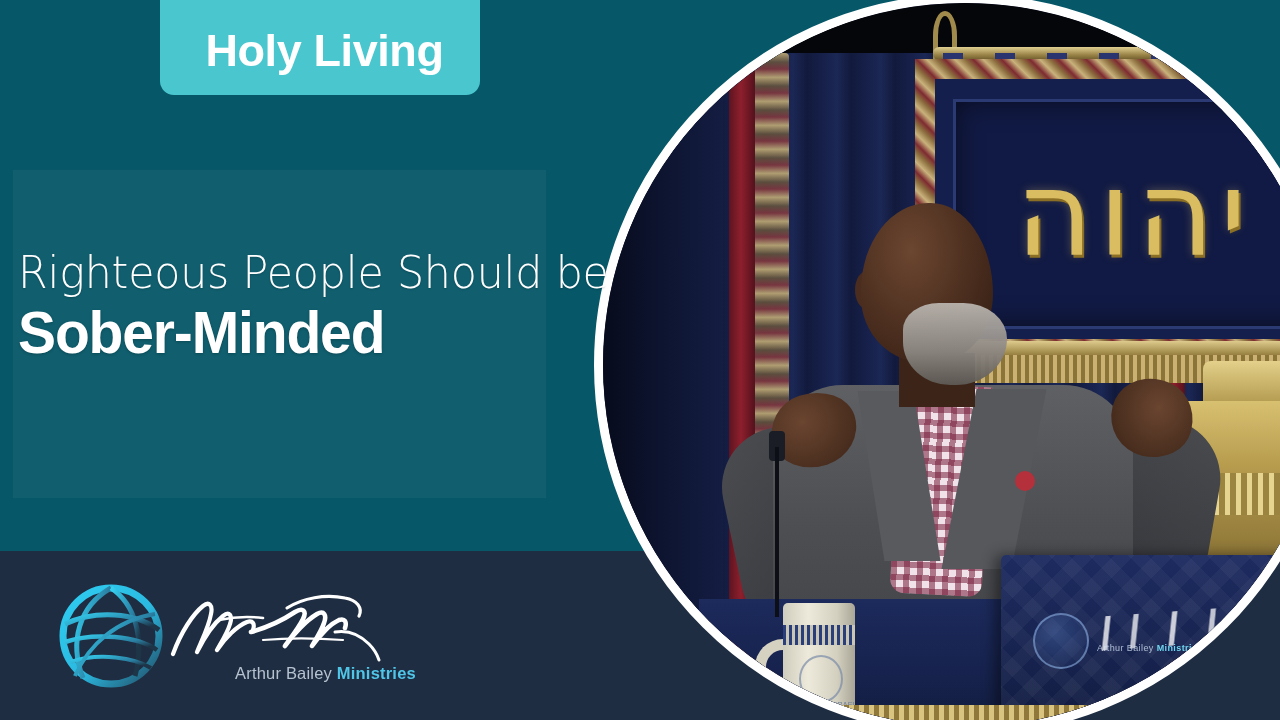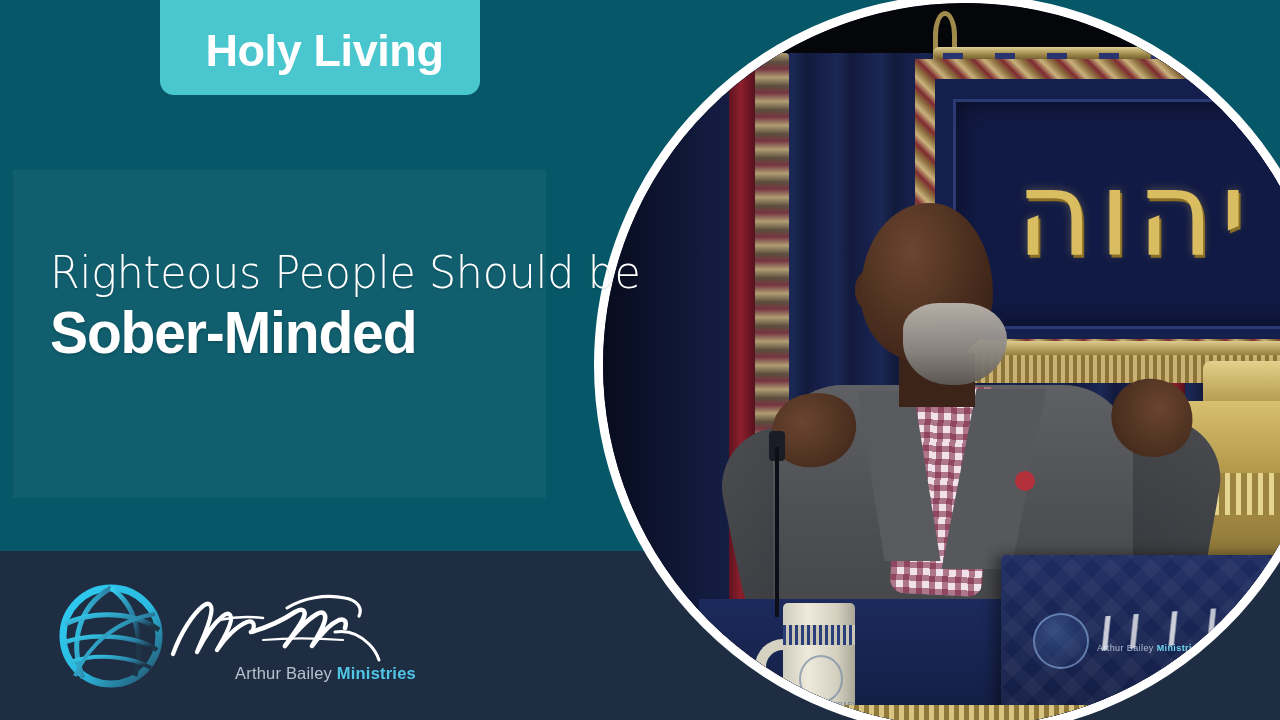--- a/index.html
+++ b/index.html
@@ -63,21 +63,20 @@
     font-family: "Liberation Sans", "DejaVu Sans", sans-serif;
     margin-left: 9px;
   }
 
   
   .headline {
     position: absolute;
     left: 18px;
     top: 248px;
     width: 580px;
-    margin-left: 32px;
   }
   .headline-line1 {
     display: block;
     color: #ffffff;
     font-size: 45px;
     font-weight: 300;
     line-height: 1.12;
     letter-spacing: -0.2px;
     transform: scaleX(0.95);
     transform-origin: left center;

